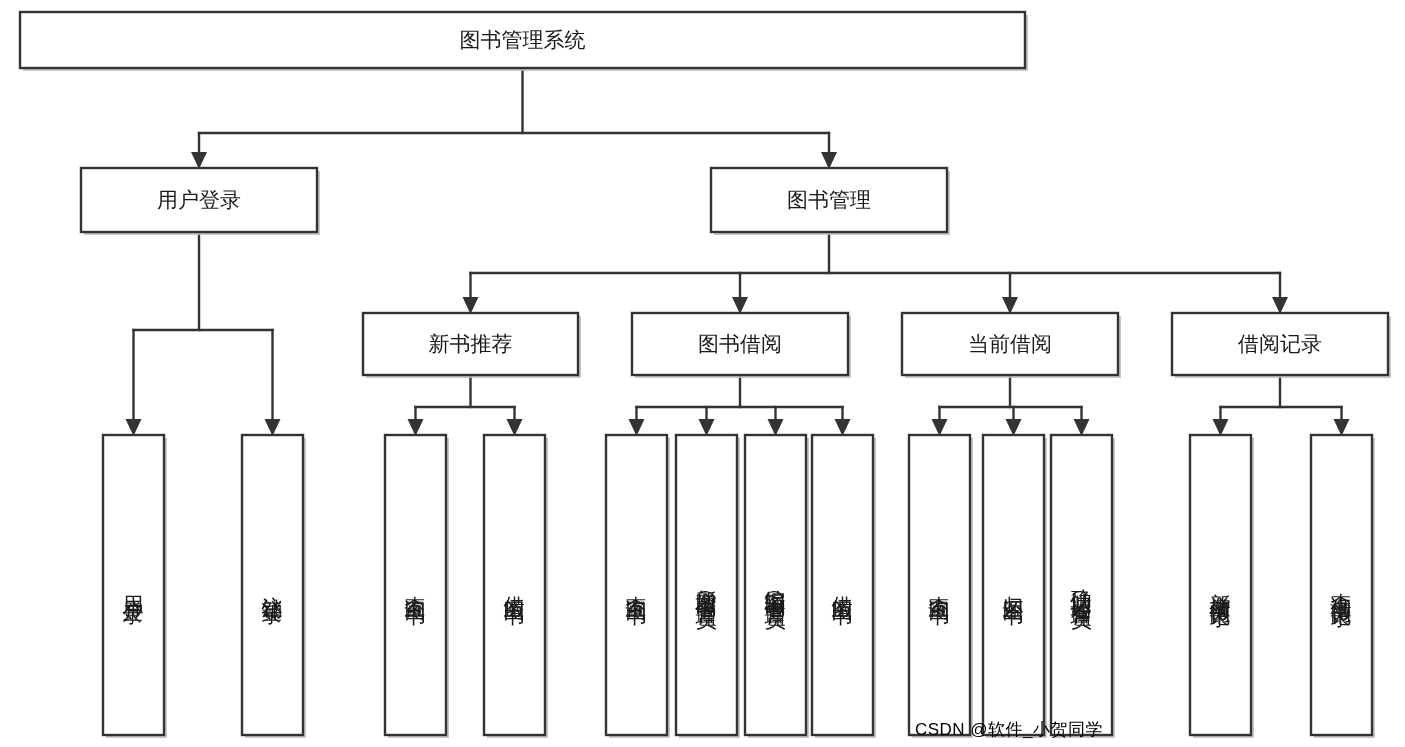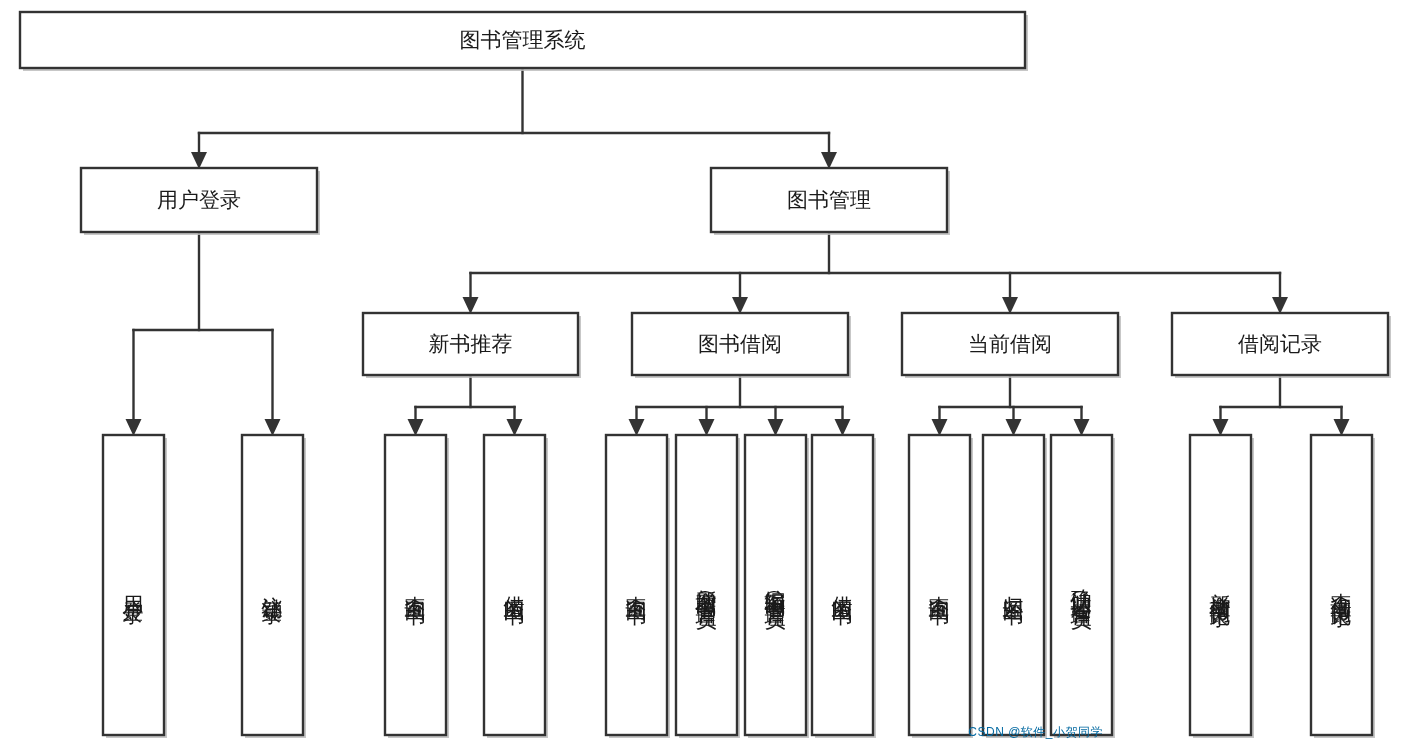--- a/index.html
+++ b/index.html
@@ -54,22 +54,22 @@
     font-size: 21px;
     fill: #1a1a1a;
     text-anchor: middle;
     dominant-baseline: middle;
   }
   .watermark-text {
     position: absolute;
     right: 8px;
     bottom: 6px;
     font-family: "Liberation Sans", "DejaVu Sans", sans-serif;
-    font-size: 12px;
-    color: #0369a1;
+    font-size: 17px;
+    color: #000000;
     white-space: nowrap;
     letter-spacing: 0.5px;
     user-select: none;
   }
   
   .vlabel {
     position: absolute;
     font-family: "Liberation Sans", "DejaVu Sans", sans-serif;
     font-size: 21px;
     color: #1a1a1a;

